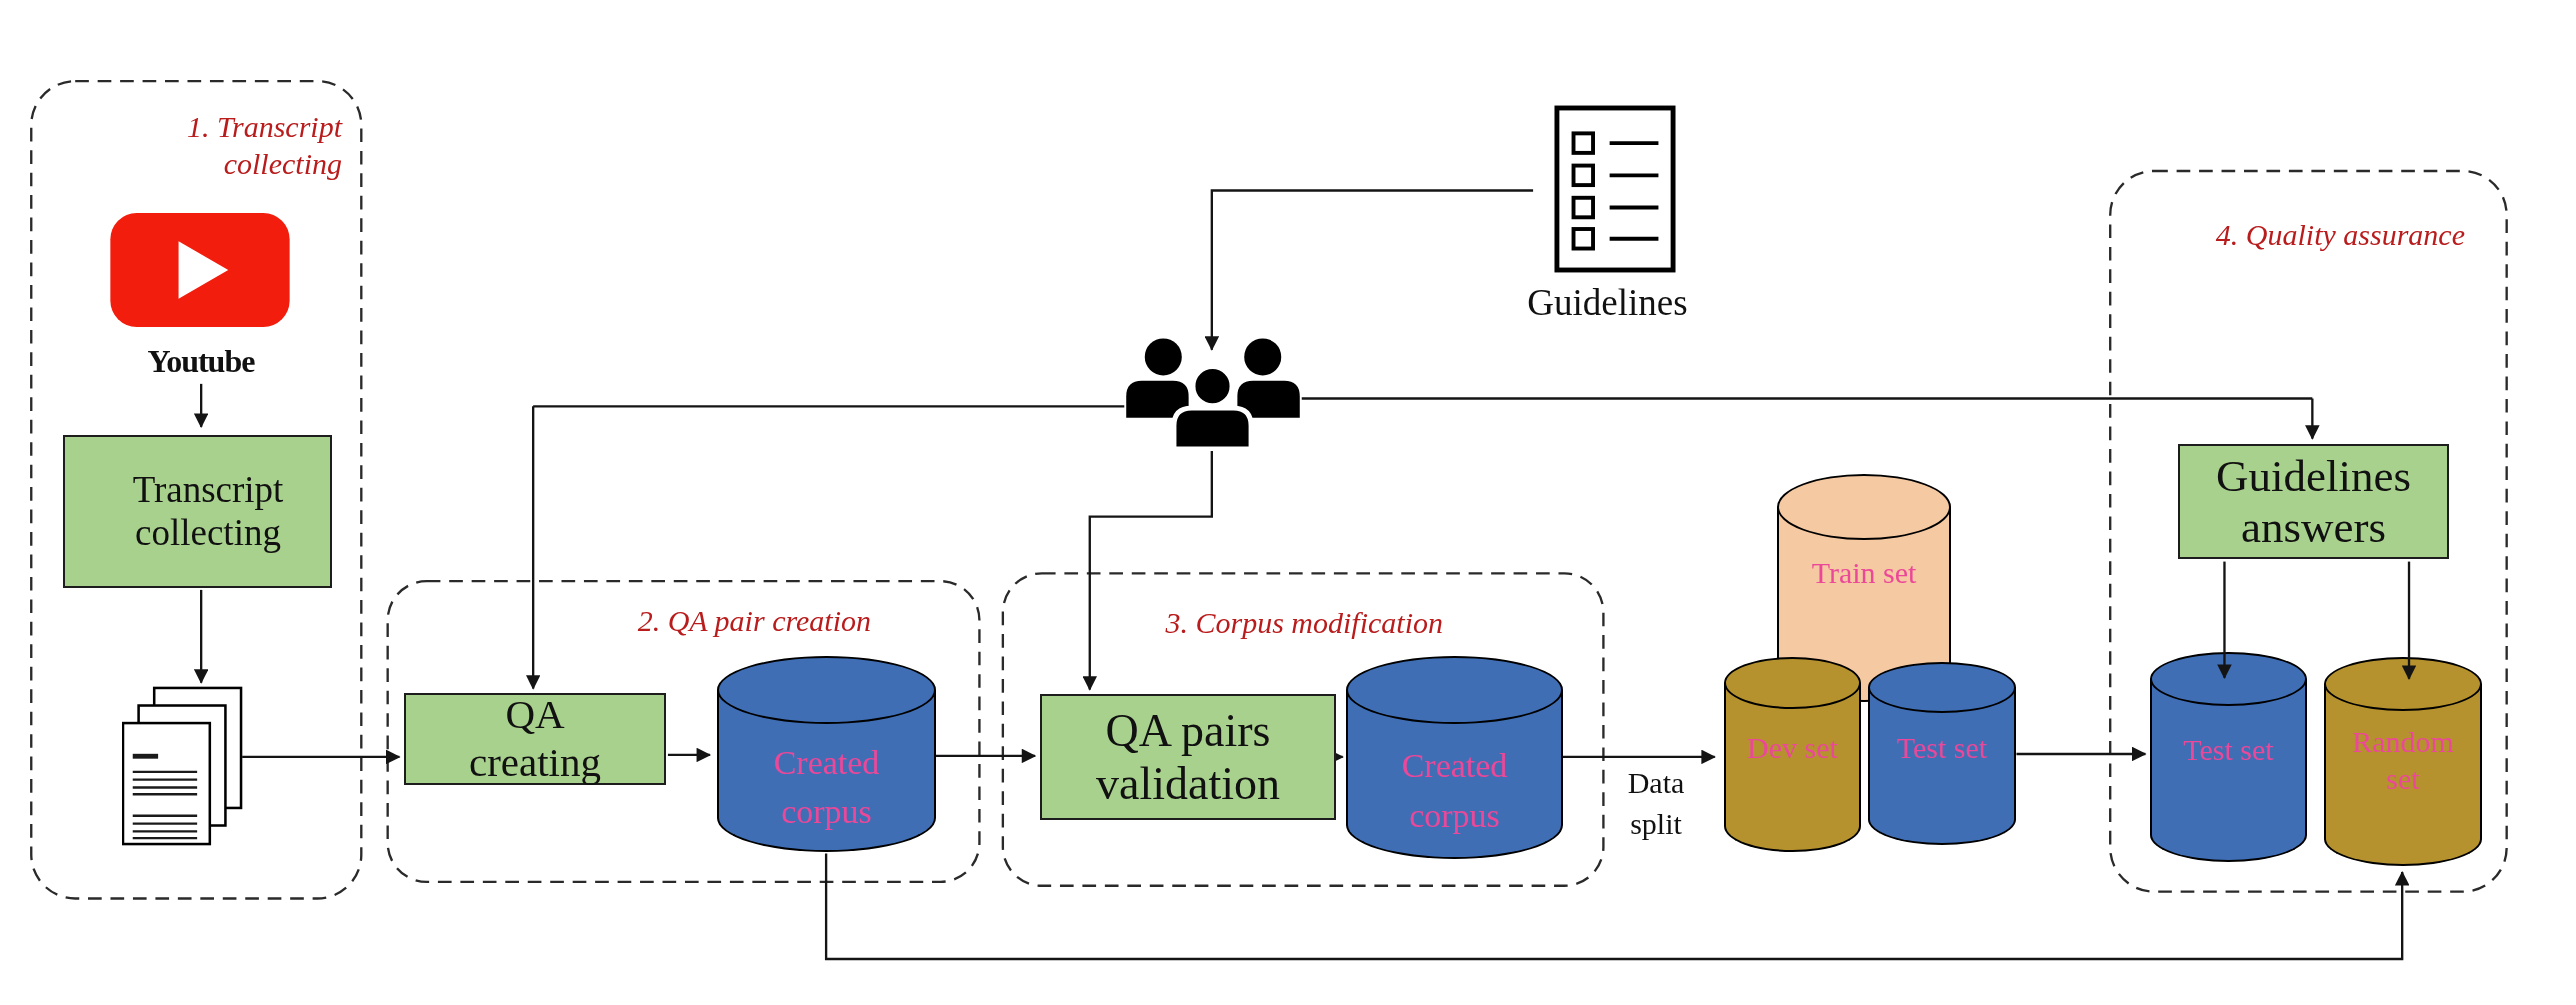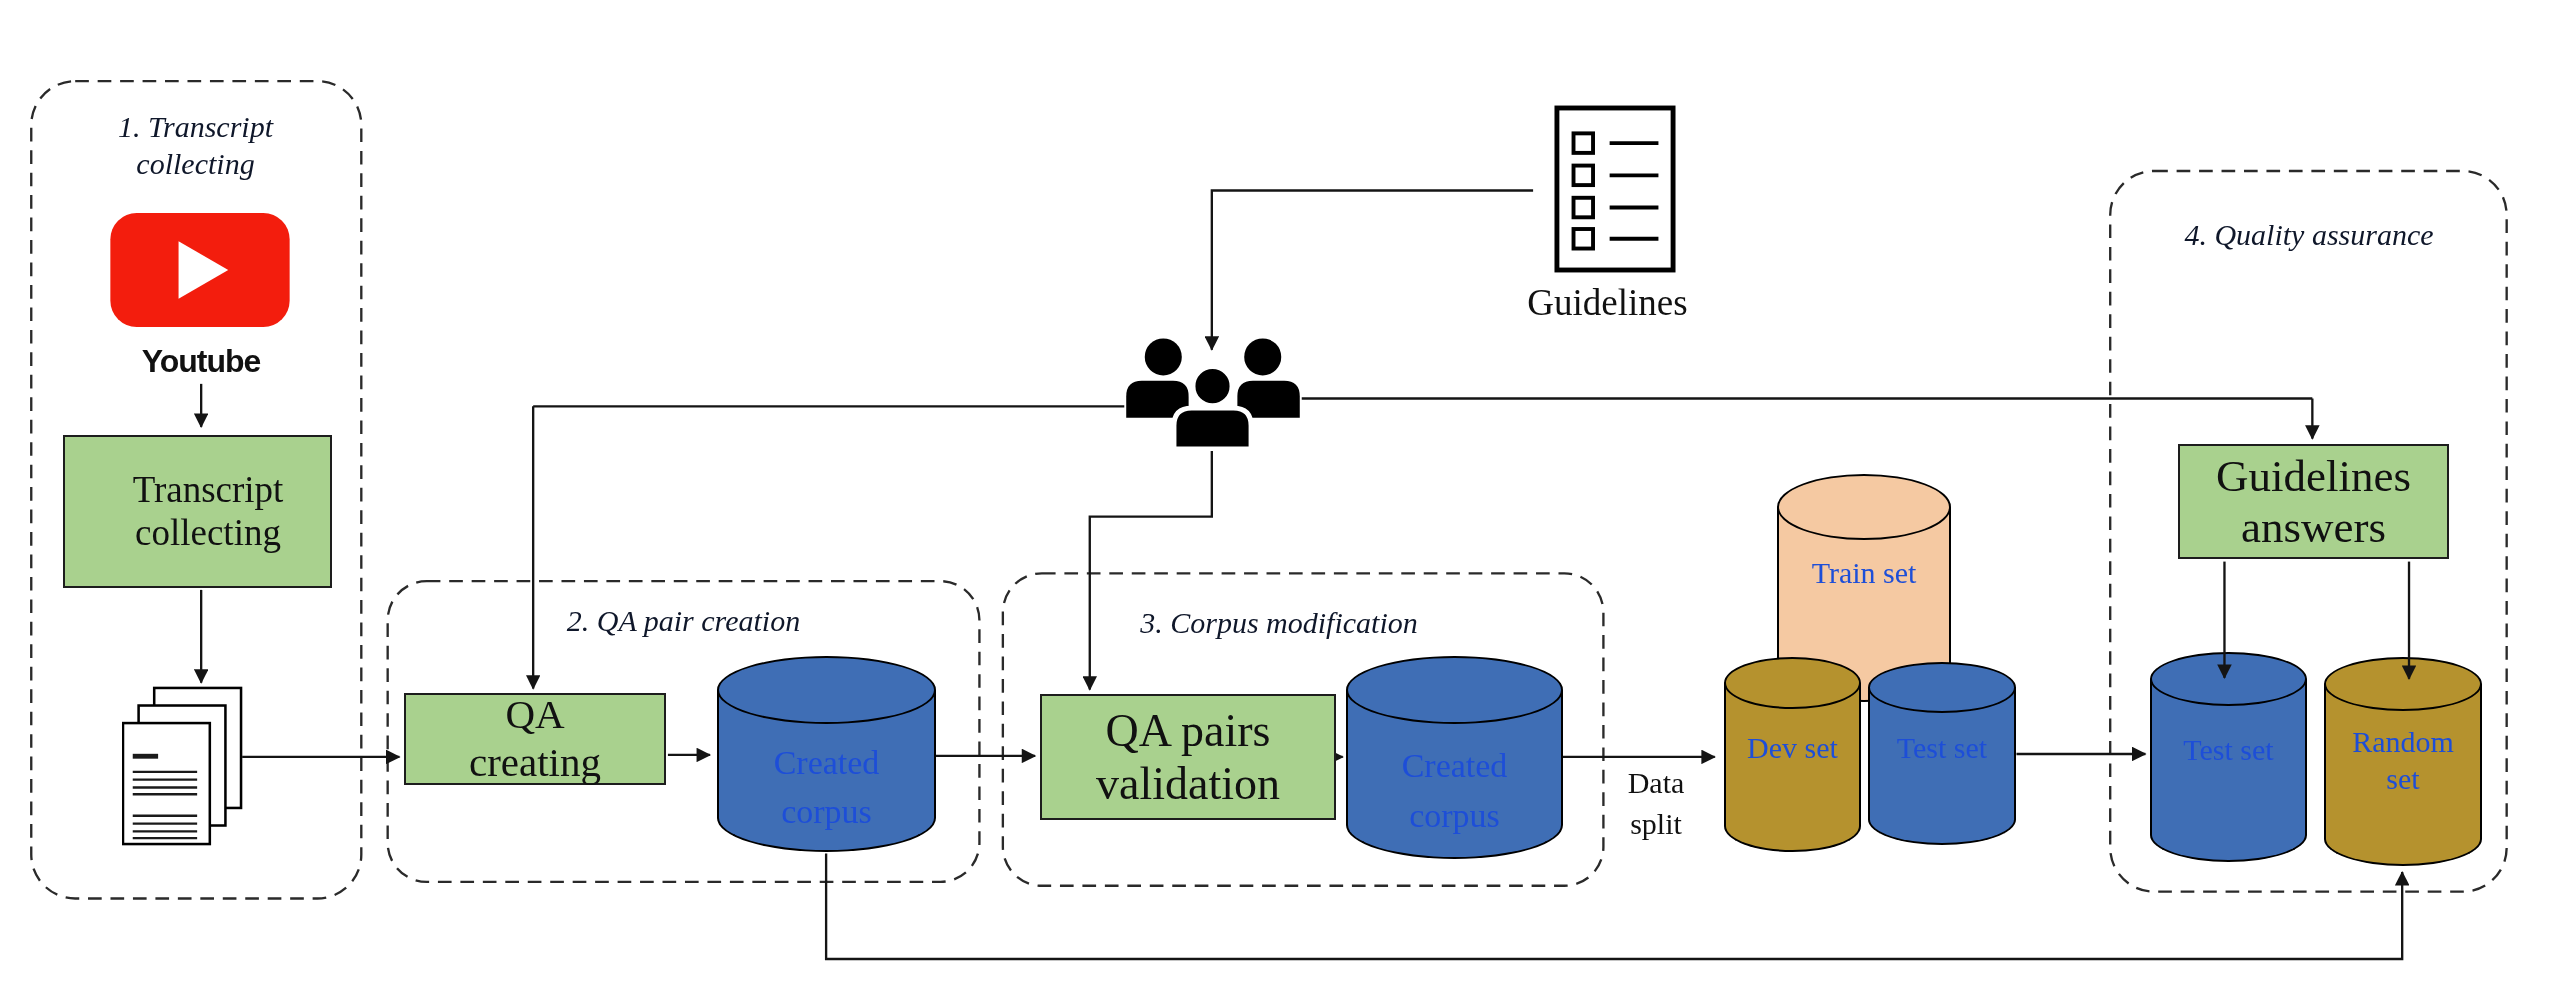--- a/index.html
+++ b/index.html
@@ -9,40 +9,40 @@
   html,body{margin:0;padding:0;background:#ffffff;}
   #canvas{
     position:relative; width:2576px; height:1006px; background:#fff; overflow:hidden;
     font-family:"Liberation Serif","DejaVu Serif",serif; color:#111;
   }
   svg.overlay{position:absolute;left:0;top:0;z-index:1;}
   svg.overlay-top{position:absolute;left:0;top:0;z-index:10;}
   .ml{white-space:pre-line;}
   .title{
     position:absolute; font-style:italic; font-size:30px; line-height:1.22;
-    text-align:center; color:#0f172a; z-index:3; white-space:pre-line;
+    text-align:right; color:#b91c1c; z-index:3; white-space:pre-line;
   }
   .gbox{
     position:absolute; background:var(--green); border:2.4px solid #1d1d1d;
     display:flex; align-items:center; justify-content:center; text-align:center;
     line-height:1.16; z-index:3; box-sizing:border-box; white-space:pre-line;
   }
   .cyl{position:absolute; z-index:3;}
   .cyl .cap{
     position:absolute; left:0; right:0; top:0; height:calc(var(--ry)*2);
     background:var(--c); border:2.4px solid #000; border-radius:50%; box-sizing:border-box;
   }
   .cyl .body{
     position:absolute; left:0; right:0; top:var(--ry); bottom:0; background:var(--c);
     border:2.4px solid #000; border-top:none; box-sizing:border-box;
     border-radius:0 0 50% 50% / 0 0 var(--ry) var(--ry);
   }
   .cyl .lab{
     position:absolute; left:-5.9px; right:-5.9px; display:flex; align-items:center; justify-content:center;
-    text-align:center; white-space:pre-line; z-index:4; color:#1d4ed8;
+    text-align:center; white-space:pre-line; z-index:4; color:#ec4899;
   }
   .lab-sans{top:calc(var(--ry)*2); bottom:2px; font-family:Liberation Serif, serif; font-size:34px; line-height:1.45;}
   .lab-serif{top:var(--ry); bottom:20%; font-size:30px; line-height:1.25;}
   .icon{position:absolute; z-index:5;}
   .plainlab{position:absolute; text-align:center; z-index:3;}
 </style>
 </head>
 <body>
 
 <div id="canvas">
@@ -87,21 +87,21 @@
 
   <div class="title" style="left:49px; top:109px; width:293px;">1. Transcript
 collecting</div>
 
   <div class="icon" style="left:110px; top:213px; width:180px; height:114px;">
     <svg width="180" height="114" viewBox="0 0 184 117">
       <rect x="0" y="0" width="184" height="117" rx="27" fill="var(--yt-red)"></rect>
       <polygon points="70,29 70,88 121,58.5" fill="#ffffff"></polygon>
     </svg>
   </div>
-  <div class="plainlab" style="left:112px; top:343px; width:178px; font-family:Liberation Sans, sans-serif; font-weight:700; font-size:32px; letter-spacing:-1px;">Youtube</div>
+  <div class="plainlab" style="left:112px; top:343px; width:178px; font-family:Liberation Serif, serif; font-weight:700; font-size:32px; letter-spacing:-1px;">Youtube</div>
 
   <div class="gbox" style="left:63px; top:435px; width:269px; height:153px; font-size:37px;padding-left:21px;">Transcript
 collecting</div>
 
   <div class="icon" style="left:122px; top:686px; width:121px; height:160px;">
     <svg width="121" height="160" viewBox="0 0 124 164">
       <g fill="#ffffff" stroke="#000000" stroke-width="2.6">
         <rect x="33" y="2" width="89" height="123"></rect>
         <rect x="17" y="20" width="89" height="123"></rect>
         <rect x="1" y="38" width="89" height="124"></rect>

